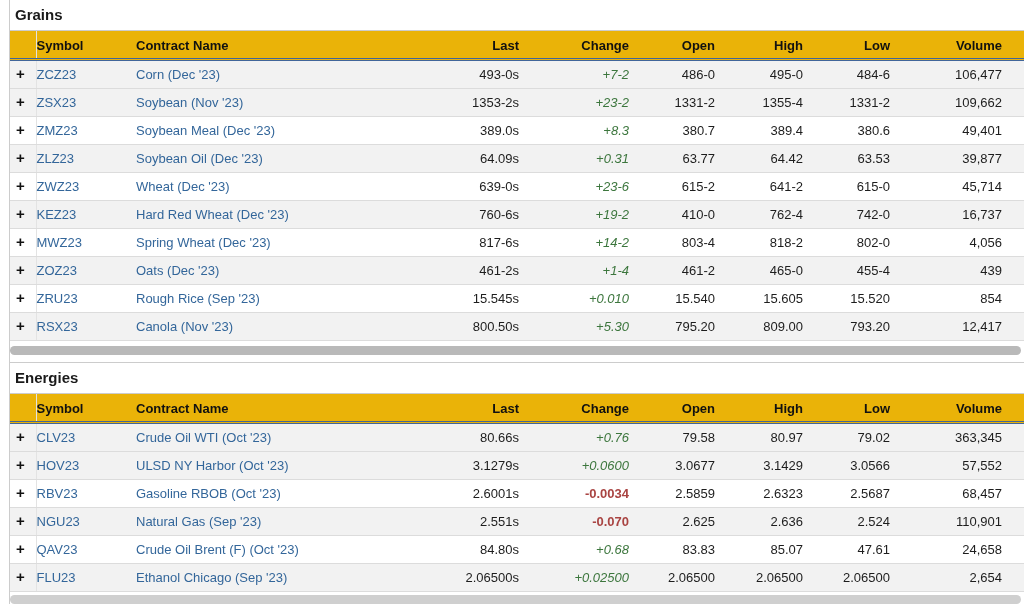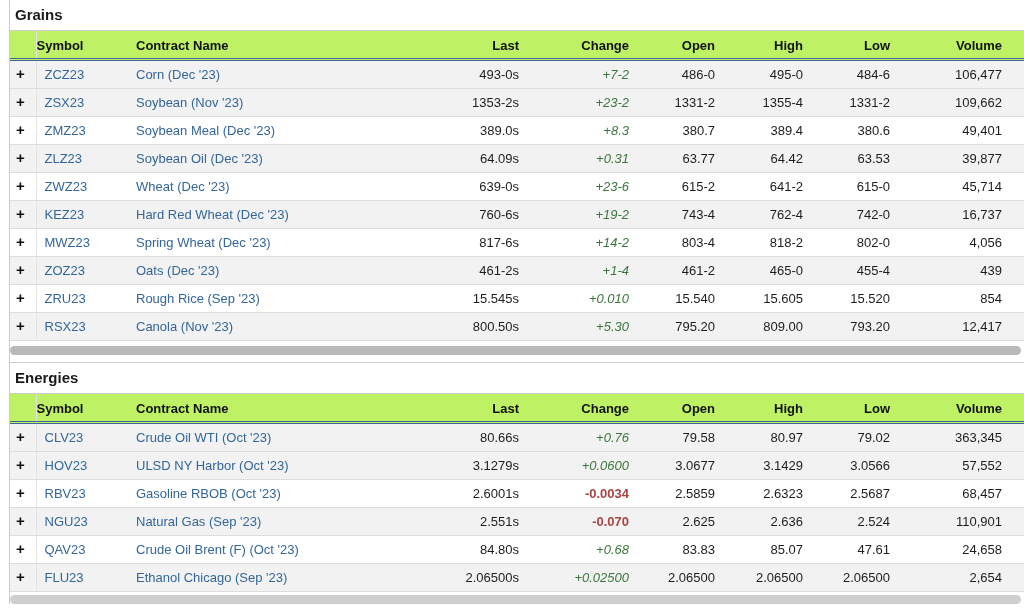--- a/index.html
+++ b/index.html
@@ -16,41 +16,41 @@
     line-height:18px;padding:6px 0 6px 5px;
     border-bottom:1px solid #ccc;
   }
   table{
     border-collapse:collapse;table-layout:fixed;width:1200px;
     font-size:13px;
   }
   thead th{
     font-weight:bold;color:#111;text-align:right;
     padding:7px 5px 5px 5px;line-height:15px;
-    border-bottom:3px double #41669a;background:#bef264;
+    border-bottom:3px double #41669a;background:#eab308;
     white-space:nowrap;
   }
   thead th.c-expander{border-right:1px solid #e3e3e3;}
   thead th.align-left{text-align:left;padding-left:0;}
   tbody td{
     color:#1d1d1d;padding:6px 5px 5px 5px;line-height:16px;
     border-bottom:1px solid #dcdcdc;white-space:nowrap;
   }
   tbody tr{background:#fff;}
   tbody tr:nth-child(even),tbody tr:first-child{background:#f2f2f2;}
   td.num{text-align:right;}
   td.c-expander{
     text-align:left;padding-left:6px;border-right:1px solid #e3e3e3;
   }
   .expander{
     font-weight:900;font-size:15px;line-height:14px;color:#111;
     cursor:pointer;display:inline-block;
   }
   a.qlink{color:#33669a;text-decoration:none;cursor:pointer;}
-  td.c-symbol{padding-left:8px;}
+  td.c-symbol{padding-left:0;}
   td.c-name{padding-left:0;margin-left:33px;}
   .chg-up{color:#3c763d;font-style:italic;}
   .chg-down{color:#a94442;font-weight:bold;}
   .scroll-track{position:relative;height:21px;background:#fff;}
   .scroll-thumb{
     position:absolute;left:0;top:5px;width:1011px;height:9px;
     background:#b9b9b9;border-radius:5px;cursor:pointer;
   }
   .scroll-track.bottom{height:12px;}
   .scroll-track.bottom .scroll-thumb{top:3px;background:#cfcfcf;}
@@ -149,21 +149,21 @@
             <td class="c-low num">615-0</td>
             <td class="c-volume num">45,714</td>
             <td></td>
           </tr>
           <tr>
             <td class="c-expander"><span class="expander">+</span></td>
             <td class="c-symbol"><a class="qlink">KEZ23</a></td>
             <td class="c-name"><a class="qlink">Hard Red Wheat (Dec '23)</a></td>
             <td class="c-last num">760-6s</td>
             <td class="c-change num chg-up">+19-2</td>
-            <td class="c-open num">743-4</td>
+            <td class="c-open num">410-0</td>
             <td class="c-high num">762-4</td>
             <td class="c-low num">742-0</td>
             <td class="c-volume num">16,737</td>
             <td></td>
           </tr>
           <tr>
             <td class="c-expander"><span class="expander">+</span></td>
             <td class="c-symbol"><a class="qlink">MWZ23</a></td>
             <td class="c-name"><a class="qlink">Spring Wheat (Dec '23)</a></td>
             <td class="c-last num">817-6s</td>

